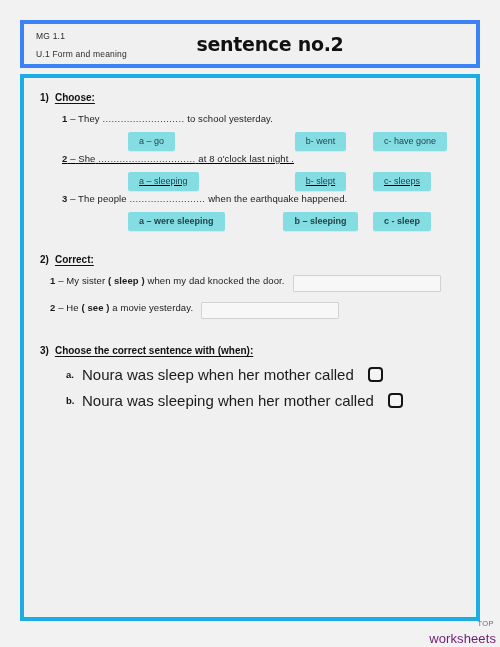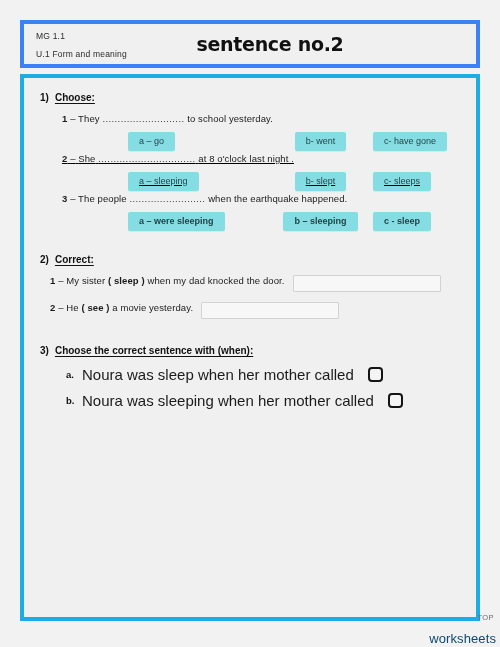--- a/index.html
+++ b/index.html
@@ -194,23 +194,23 @@
     line-height: 1;
   }
   .wm-top {
     font-size: 7.5px;
     color: #6b6b6b;
     letter-spacing: 0.4px;
     margin-right: 2px;
   }
   .wm-main {
     font-size: 13px;
-    color: #0c4a6e;
+    color: #701a75;
     letter-spacing: 0.1px;
-    margin-top: 11px;
+    margin-top: 5px;
   }
 </style>
 </head>
 <body>
 
 <div class="page">
 
   <div class="header-box">
     <div class="header-meta">
       <div class="meta-line">MG 1.1</div>

